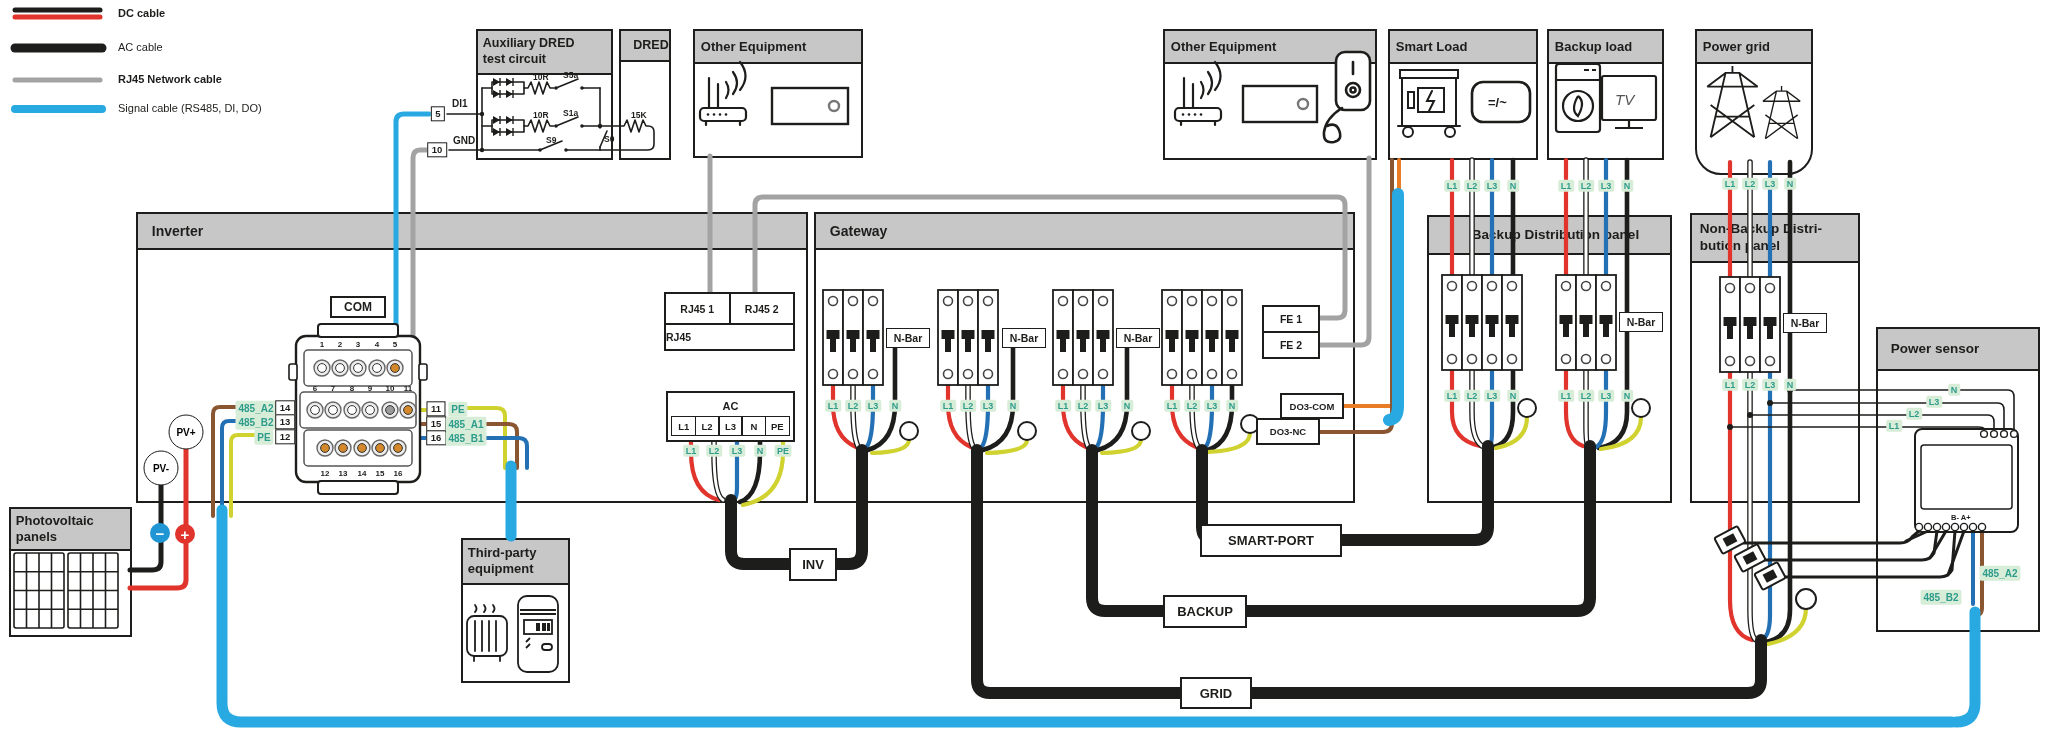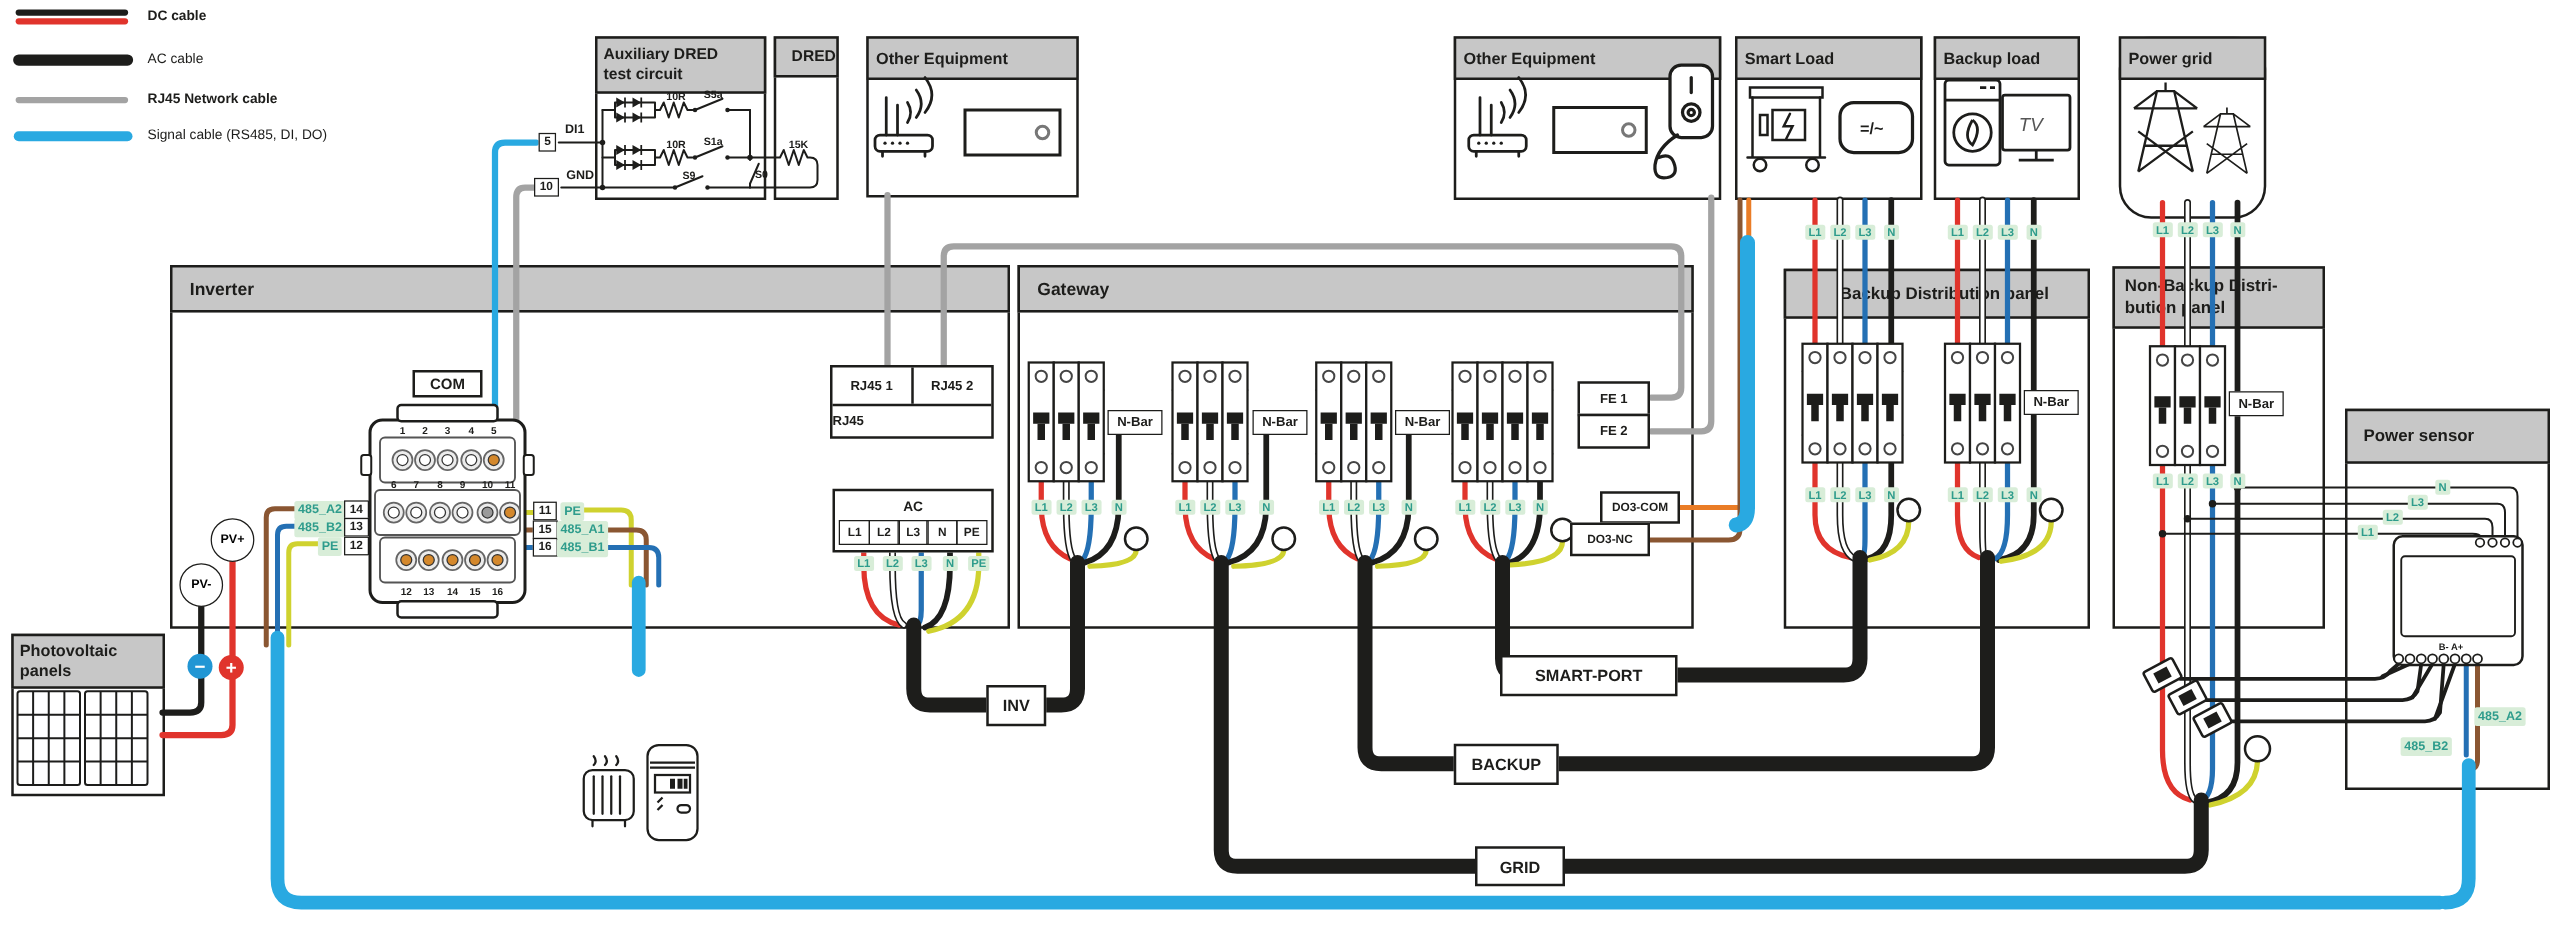--- a/index.html
+++ b/index.html
@@ -87,20 +87,26 @@
   </div>
   <div class="box" style="left:1876px;top:327px;width:164px;height:305px;">
     <div class="hdr" style="height:44px;padding-left:13px;font-size:13.5px;">
         <span>Power sensor</span>
       </div>
   </div>
   <div class="box" style="left:9px;top:507px;width:123px;height:130px;">
     <div class="hdr" style="height:44px;padding-left:5px;font-size:13px;line-height:1.25;">
       <span><span>Photovoltaic</span><br>
       <span>panels</span></span>
+      </div>
+  </div>
+  <div class="box" style="left:461px;top:538px;width:109px;height:145px;">
+    <div class="hdr" style="height:47px;padding-left:5px;font-size:13px;line-height:1.25;">
+      <span><span>Third-party</span><br>
+      <span>equipment</span></span>
       </div>
   </div>
 
   <svg id="wires" width="2048" height="750" viewBox="0 0 2048 750">
     <defs>
       <symbol id="dio" overflow="visible">
         <path d="M-4,-4 L-4,4 L3,0 Z" fill="#1d1d1b"></path>
           <path d="M3,-4 V4" stroke="#1d1d1b" stroke-width="1.4"></path>
       </symbol>
     </defs>

